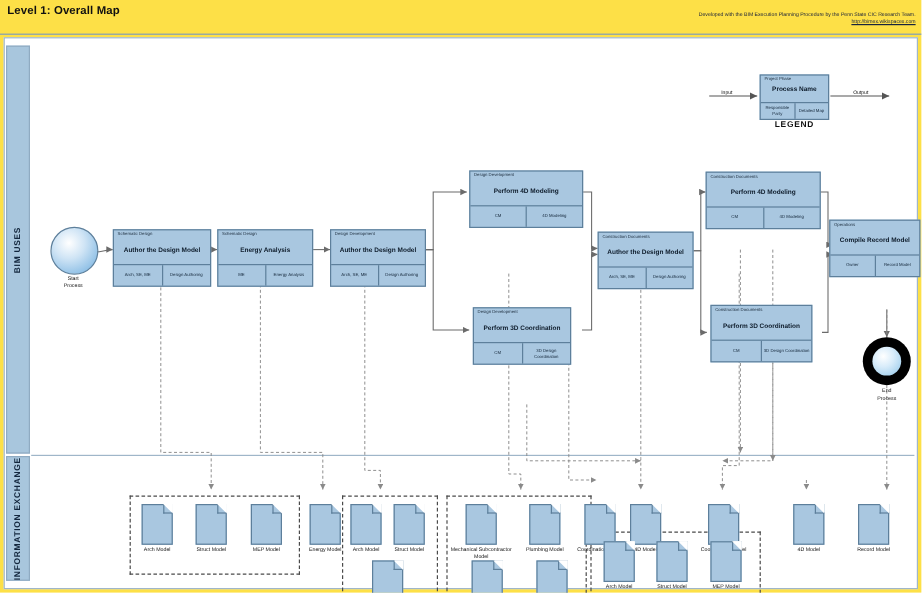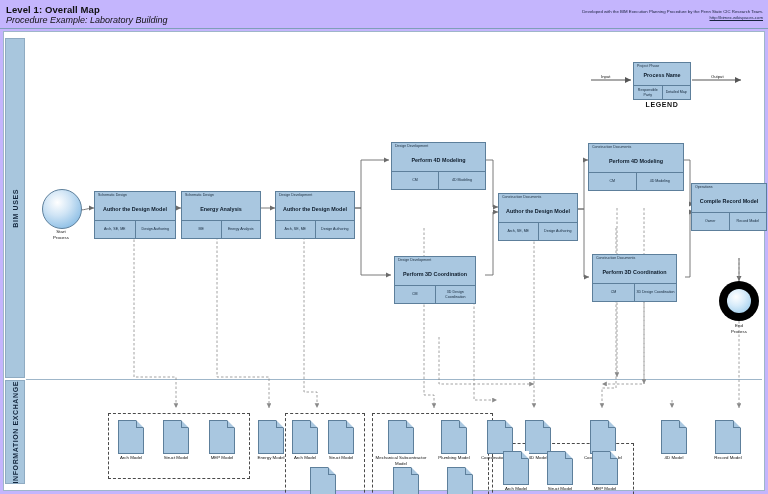--- a/index.html
+++ b/index.html
@@ -1,21 +1,21 @@
 <!DOCTYPE html>
 <html><head>
 <meta charset="utf-8">
 <style>
   html,body{margin:0;padding:0;}
   body{
     width:768px;height:494px;overflow:hidden;
     background:#ffffff;
     font-family:"Liberation Sans", sans-serif;
   }
-  #page{position:relative;width:768px;height:494px;background:#c4b5fd;}
+  #page{position:relative;width:768px;height:494px;background:#fde047;}
 
   
   .hdr-title{
     position:absolute;left:6px;top:4px;
     font-size:9.5px;font-weight:bold;color:#111;letter-spacing:.1px;
   }
   .hdr-sub{
     position:absolute;left:6px;top:15px;
     font-size:9px;font-style:italic;color:#111;
   }
@@ -122,21 +122,20 @@
   }
 
   svg.lines{position:absolute;left:0;top:0;width:762px;height:460px;overflow:visible;}
 </style>
 </head>
 <body>
 
 <div id="page">
 
   <div class="hdr-title">Level 1: Overall Map</div>
-  <div class="hdr-sub">Procedure Example: Laboratory Building</div>
   <div class="hdr-credit">
     <span>Developed with the BIM Execution Planning Procedure by the Penn State CIC Research Team.</span>
     <span class="url">http://bimex.wikispaces.com</span>
   </div>
   <div class="hdr-rule"></div>
 
   <div id="canvas">
 
     <div class="lane-label" id="lane-bimuses">
       <span>BIM USES</span>

